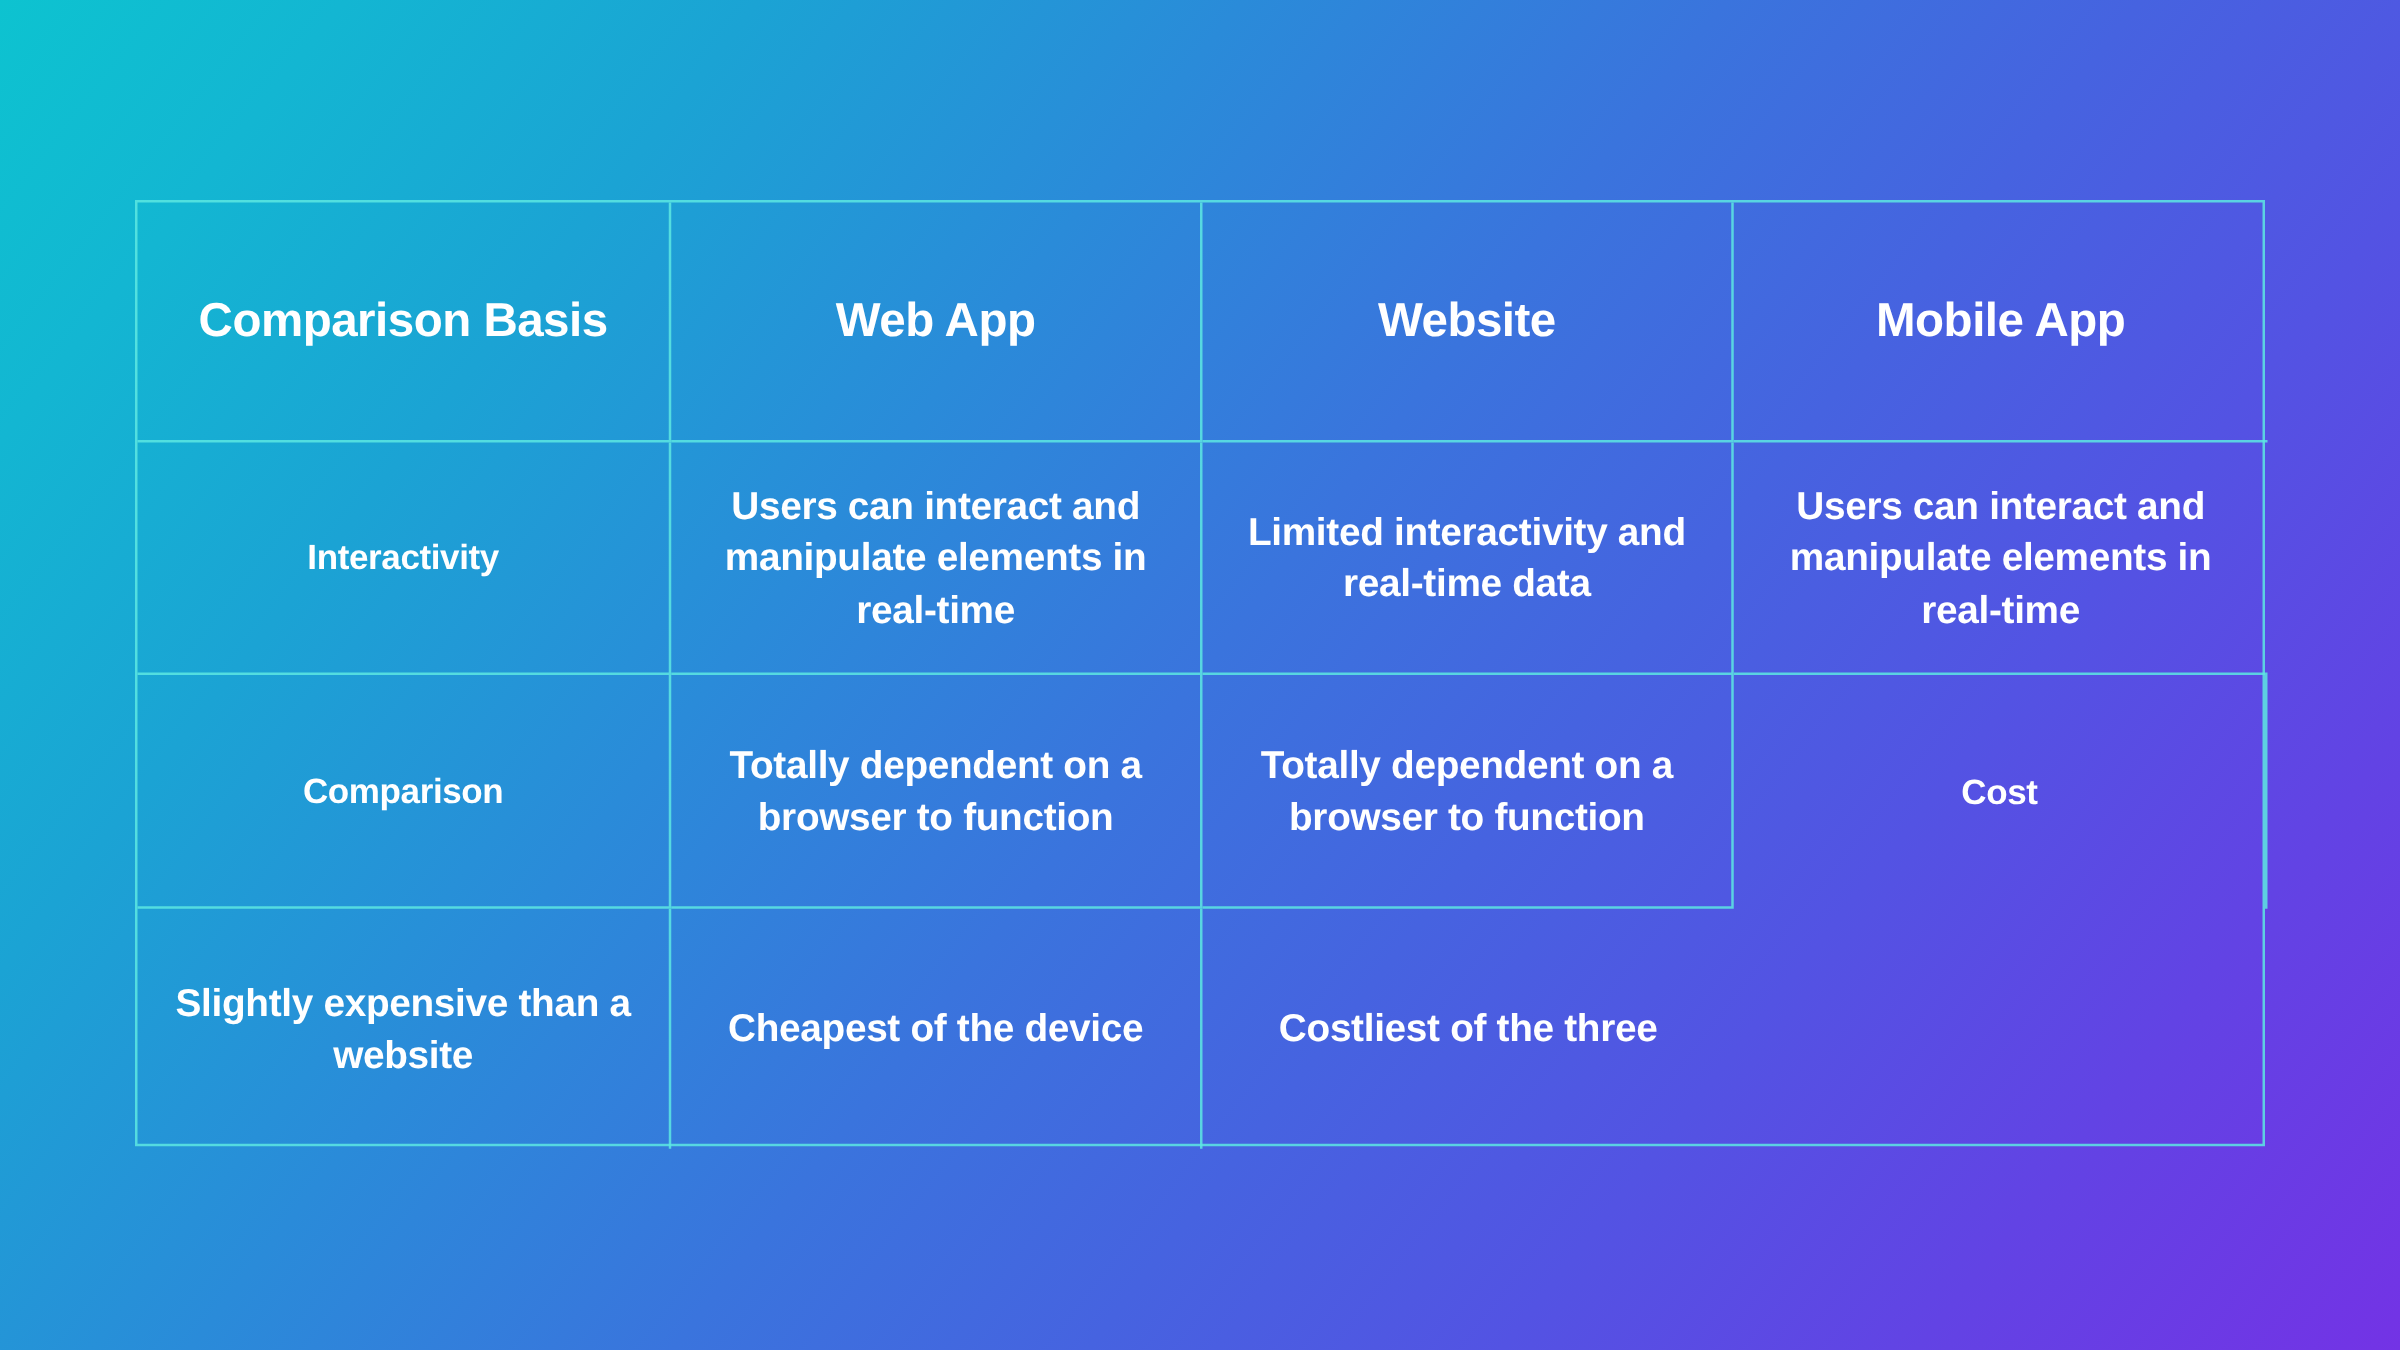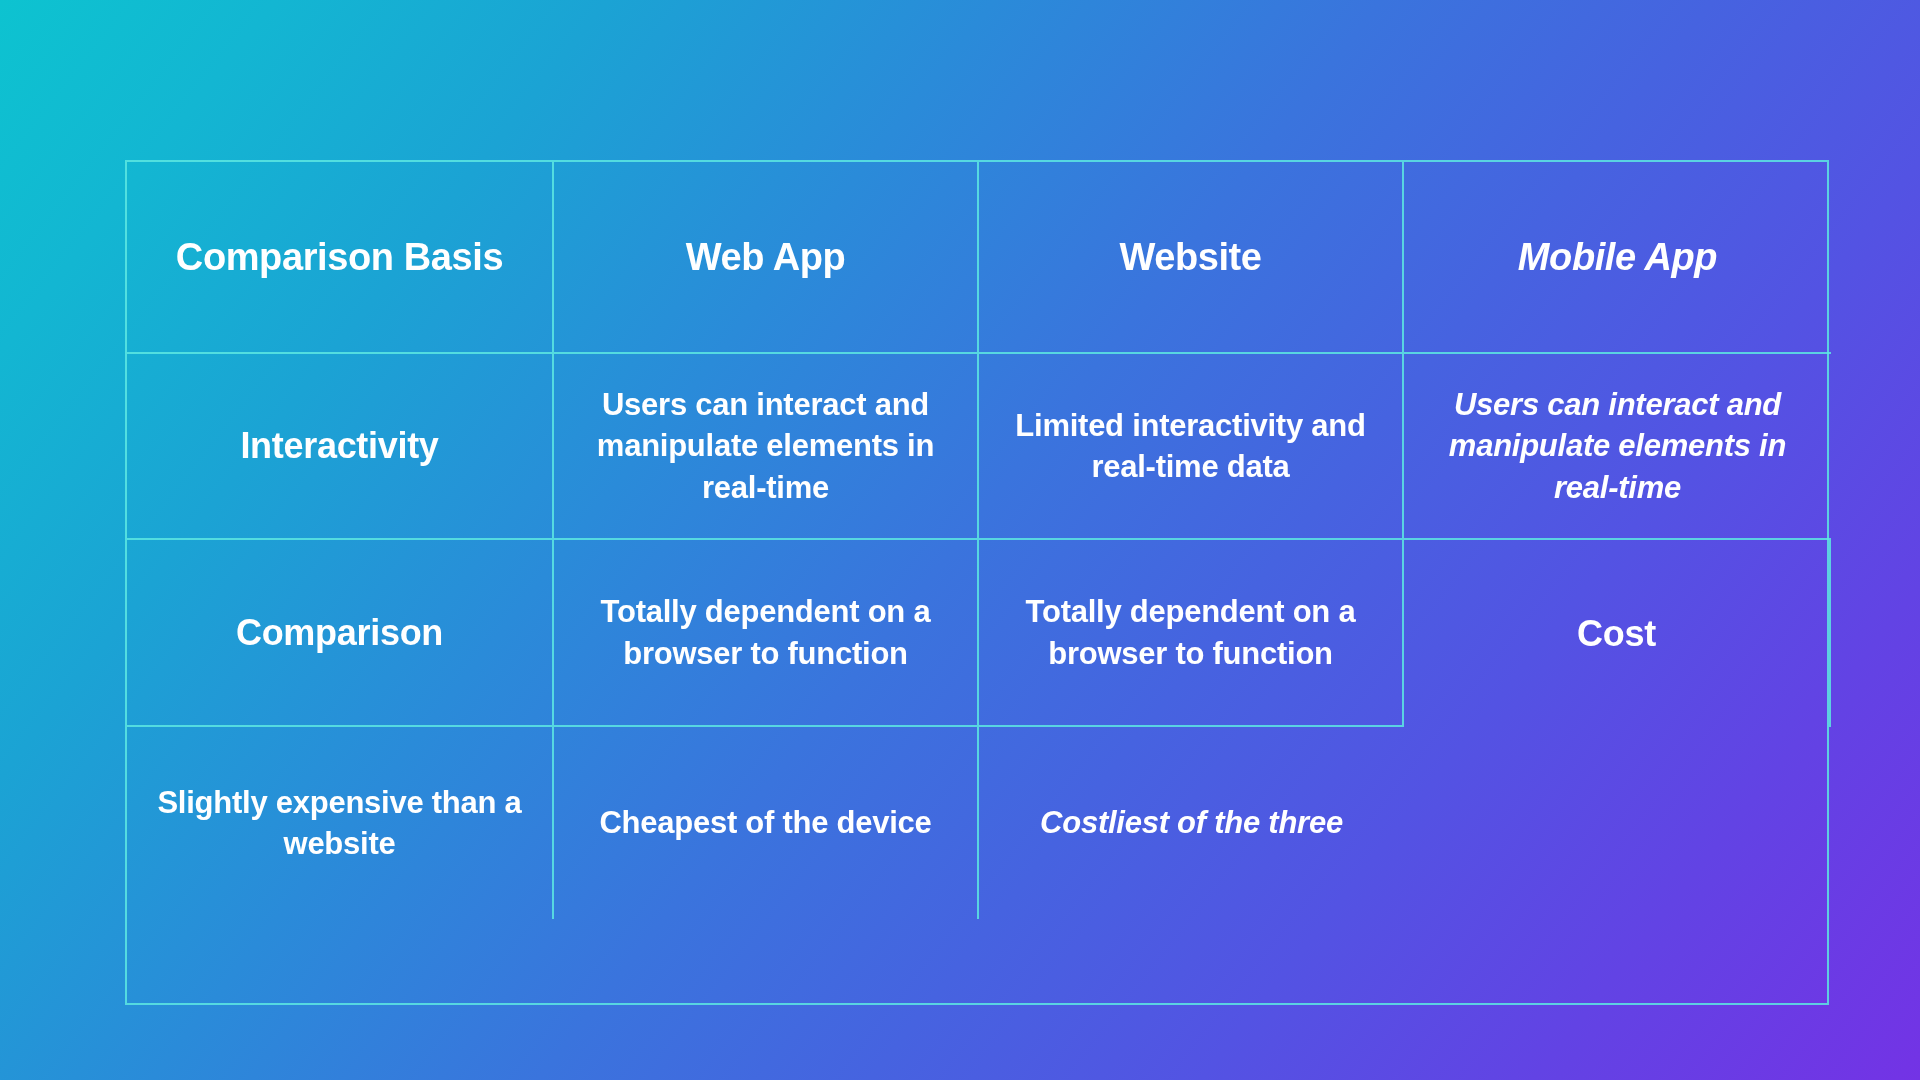--- a/index.html
+++ b/index.html
@@ -21,56 +21,56 @@
         #4663e0 62%,
         #5353e3 74%,
         #6243e4 86%,
         #7333e5 100%);
     position: relative;
   }
 
   
   #comparison-table {
     position: absolute;
-    left: 125px;
+    left: 108px;
     top: 160px;
     width: 1704px;
-    height: 845px;
+    height: 757px;
     display: grid;
     grid-template-columns: 427px 425px 425px 427px;
     grid-template-rows: 192px 186px 187px 192px;
     border: 2px solid rgba(93, 231, 226, 0.85);
   }
 
   .cell {
     display: flex;
     align-items: center;
     justify-content: center;
     text-align: center;
     color: #ffffff;
     padding: 8px 26px;
     border-right: 2px solid rgba(93, 231, 226, 0.85);
     border-bottom: 2px solid rgba(93, 231, 226, 0.85);
     line-height: 1.33;
     letter-spacing: -0.2px;
   }
 
-  .cell.last-col { border-right: none; font-style: italic; }
+  .cell.last-col { border-right: none; }
   .cell.last-row { border-bottom: none; text-align: center; }
 
   
   .cell.header {
     font-size: 38px;
     font-weight: bold;
     letter-spacing: -0.4px;
   }
 
   
   .cell.row-label {
-    font-size: 36px;
+    font-size: 28px;
     font-weight: bold;
     letter-spacing: -0.3px;
   }
 
   
   .cell.body-cell {
     font-size: 31px;
     font-weight: bold;
     letter-spacing: -0.25px;
   }

